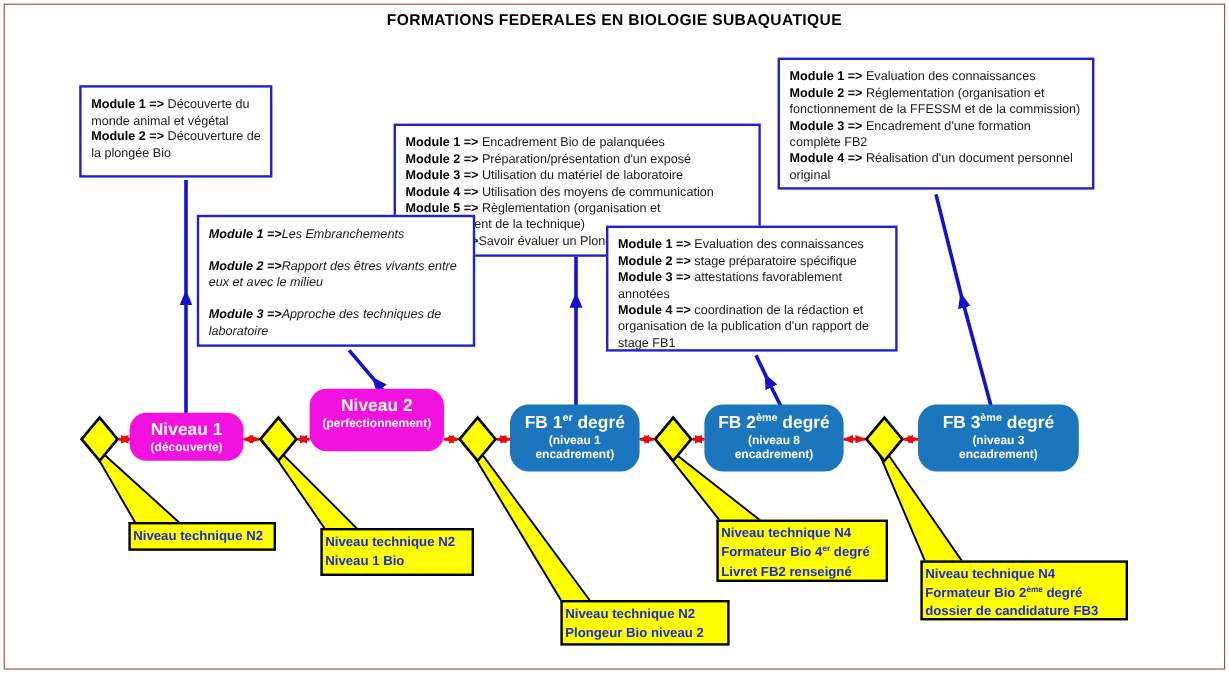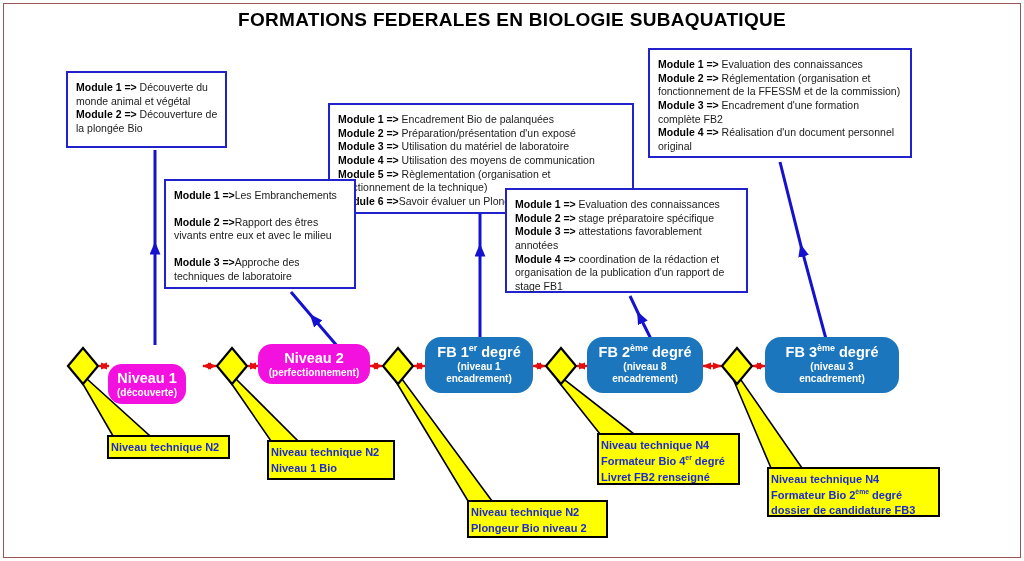--- a/index.html
+++ b/index.html
@@ -3,21 +3,21 @@
 <meta charset="utf-8">
 <style>
   html,body { margin:0; padding:0; background:#fff; }
   #stage {
     position:relative; width:1024px; height:561px; background:#ffffff;
     font-family:"Liberation Sans", sans-serif; overflow:hidden;
   }
   .frame { position:absolute; inset:3px; border:1px solid #9c5555; }
   .title {
     position:absolute; top:9px; left:0; width:100%; text-align:center;
-    font-size:19px; font-weight:bold; color:#000; letter-spacing:.3px;
+    font-size:13px; font-weight:bold; color:#000; letter-spacing:.3px;
   }
   svg.layer { position:absolute; left:0; top:0; }
   .box {
     position:absolute; background:#fff; border:2px solid #2222cc;
     font-size:10.5px; color:#1a1a1a; line-height:1.3; padding:8px 7px 5px 8px;
     box-sizing:border-box;
   }
   .mline b { color:#000; }
   .box.spaced .mline { margin-bottom:13px; }
   .node {
@@ -103,39 +103,39 @@
     <div class="mline"><b>Module 6 =&gt;</b><span>Savoir évaluer un Plongeur Bio Niveau 1</span></div>
   </div>
 
   <div class="box" style="left:648px; top:48px; width:264px; height:110px;">
     <div class="mline"><b>Module 1 =&gt;</b><span> Evaluation des connaissances</span></div>
     <div class="mline"><b>Module 2 =&gt;</b><span> Réglementation (organisation et fonctionnement de la FFESSM et de la commission)</span></div>
     <div class="mline"><b>Module 3 =&gt;</b><span> Encadrement d'une formation complète FB2</span></div>
     <div class="mline"><b>Module 4 =&gt;</b><span> Réalisation d'un document personnel original</span></div>
   </div>
 
-  <div class="box spaced" style="left:164px; top:179px; width:192px; height:110px;">
+  <div class="box spaced" style="left:164px; top:179px; width:232px; height:110px;font-style:italic;">
     <div class="mline"><b>Module 1 =&gt;</b><span>Les Embranchements</span></div>
     <div class="mline"><b>Module 2 =&gt;</b><span>Rapport des êtres vivants entre eux et avec le milieu</span></div>
     <div class="mline"><b>Module 3 =&gt;</b><span>Approche des techniques de laboratoire</span></div>
   </div>
 
   <div class="box" style="left:505px; top:188px; width:243px; height:105px;">
     <div class="mline"><b>Module 1 =&gt;</b><span> Evaluation des connaissances</span></div>
     <div class="mline"><b>Module 2 =&gt;</b><span> stage préparatoire spécifique</span></div>
     <div class="mline"><b>Module 3 =&gt;</b><span> attestations favorablement annotées</span></div>
     <div class="mline"><b>Module 4 =&gt;</b><span>  coordination de la rédaction et organisation de la publication d'un rapport de stage FB1</span></div>
   </div>
 
-  <div class="node pink" style="left:108px; top:364px; width:78px; height:40px;">
+  <div class="node pink" style="left:108px; top:344px; width:95px; height:40px;">
     <div class="node-main"><span>Niveau 1</span><sup></sup><span></span></div>
     <div class="node-sub">(découverte)</div>
   </div>
 
-  <div class="node pink" style="left:258px; top:344px; width:112px; height:40px;">
+  <div class="node pink" style="left:258px; top:324px; width:112px; height:52px;">
     <div class="node-main"><span>Niveau 2</span><sup></sup><span></span></div>
     <div class="node-sub">(perfectionnement)</div>
   </div>
 
   <div class="node bluen" style="left:425px; top:337px; width:108px; height:56px;">
     <div class="node-main"><span>FB 1</span><sup>er</sup><span> degré</span></div>
     <div class="node-sub">(niveau 1</div>
     <div class="node-sub">encadrement)</div>
   </div>
 

